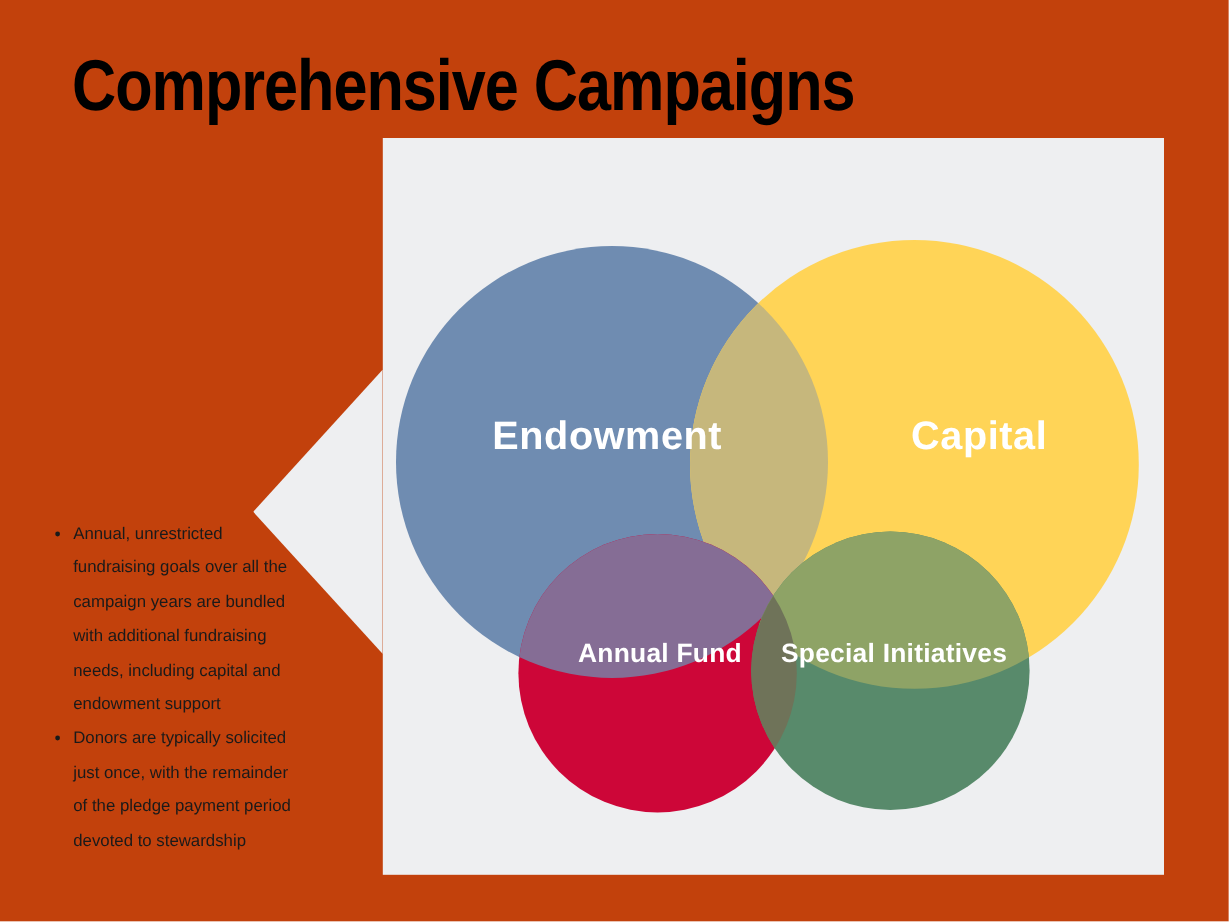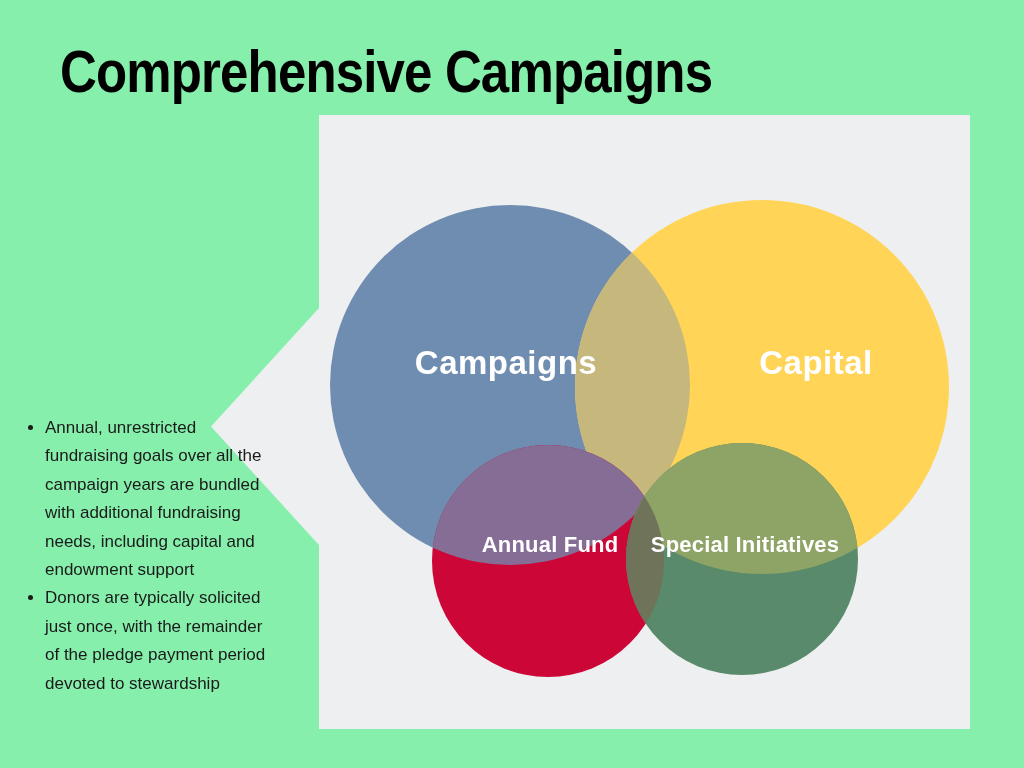--- a/index.html
+++ b/index.html
@@ -1,18 +1,18 @@
 <!DOCTYPE html>
 <html><head>
 <meta charset="utf-8">
 <style>
   html,body{margin:0;padding:0;background:#fff;}
   .slide{
     position:relative;width:1024px;height:768px;overflow:hidden;
-    background:#86efac;font-family:"Liberation Sans",sans-serif;
+    background:#c2410c;font-family:"Liberation Sans",sans-serif;
   }
   .title{
     position:absolute;left:60px;top:42px;margin:0;
     font-size:60px;font-weight:700;letter-spacing:-1px;line-height:1;
     white-space:nowrap;transform:scaleX(.85);transform-origin:left top;
   }
   .panel{
     position:absolute;left:319px;top:115px;width:651px;height:614px;
   }
   .wedge{
@@ -20,22 +20,22 @@
     clip-path:polygon(100% 0,100% 100%,0 50%);
   }
   .venn{position:absolute;left:0;top:0;display:block;}
   .vlabel{
     position:absolute;transform:translate(-50%,-50%);
     font-weight:700;white-space:nowrap;
   }
   .vlabel.big{font-size:33px;letter-spacing:.5px;}
   .vlabel.small{font-size:22px;letter-spacing:.2px;}
   .bullets{
-    position:absolute;left:25px;top:414px;width:300px;margin:0;
-    padding:0 0 0 20px;font-size:17px;line-height:28.4px;
+    position:absolute;left:25px;top:414px;width:300px;margin:16px;
+    padding:0 0 0 20px;font-size:14px;line-height:28.4px;
   }
   .bullets li{white-space:pre-line;margin:0;padding:0;}
 </style>
 </head>
 <body>
 
 <div class="slide">
 
   <h1 class="title" style="color: rgb(0, 0, 0);">Comprehensive Campaigns</h1>
 
@@ -59,21 +59,21 @@
       <circle cx="191" cy="270" r="180" fill="#6F8CB1"></circle>
       <circle cx="443" cy="272" r="187" fill="#FFD457"></circle>
       <circle cx="443" cy="272" r="187" clip-path="url(#clip-endowment)" fill="#C6B77C"></circle>
       <circle cx="229" cy="446" r="116" fill="#CD0638"></circle>
       <circle cx="229" cy="446" r="116" clip-path="url(#clip-endowment)" fill="#856D95"></circle>
       <circle cx="423" cy="444" r="116" fill="#588A6B"></circle>
       <circle cx="423" cy="444" r="116" clip-path="url(#clip-capital)" fill="#8EA366"></circle>
       <circle cx="423" cy="444" r="116" clip-path="url(#clip-annual-fund)" fill="#6F7359"></circle>
     </svg>
 
-    <div class="vlabel big" style="left: 187px; top: 248px; color: rgb(255, 255, 255);">Campaigns</div>
+    <div class="vlabel big" style="left: 187px; top: 248px; color: rgb(255, 255, 255);">Endowment</div>
 
     <div class="vlabel big" style="left: 497px; top: 248px; color: rgb(255, 255, 255); text-align: right;">Capital</div>
 
     <div class="vlabel small" style="left: 426px; top: 430px; color: rgb(255, 255, 255);">Special Initiatives</div>
 
     <div class="vlabel small" style="left: 231px; top: 430px; color: rgb(255, 255, 255);">Annual Fund</div>
   </div>
 
   <ul class="bullets" style="color: rgb(26, 26, 26);">
     <li>Annual, unrestricted

